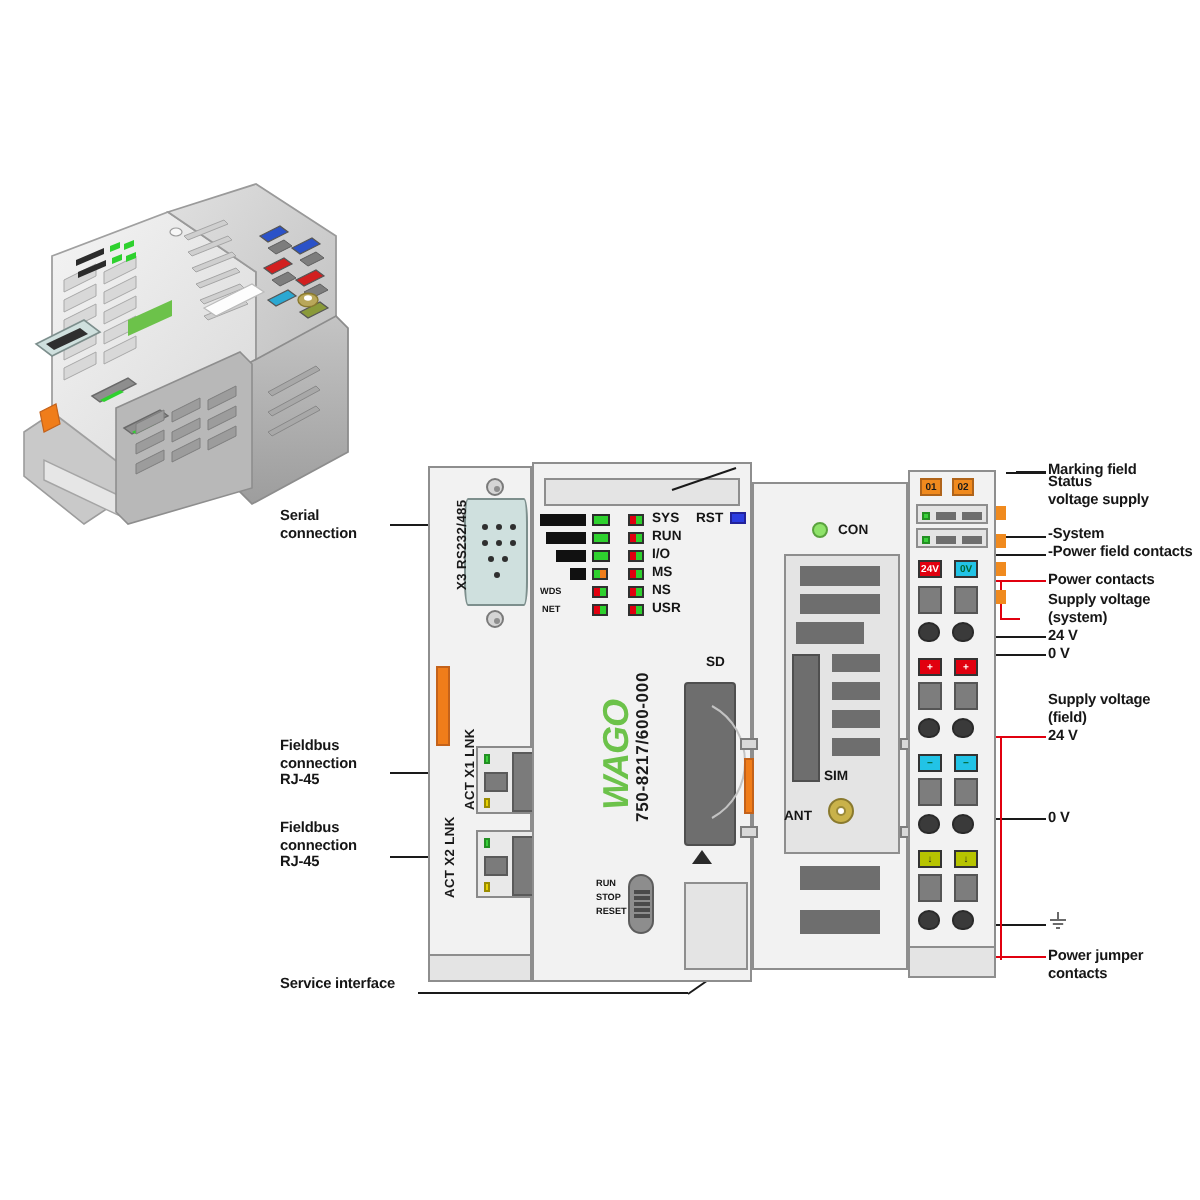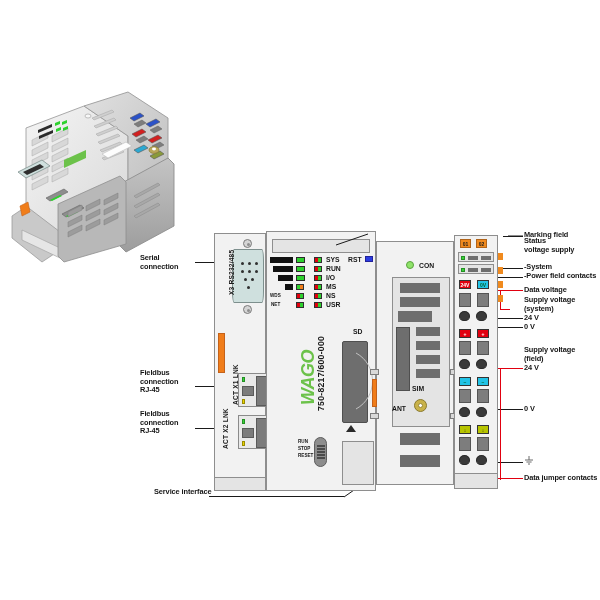--- a/index.html
+++ b/index.html
@@ -269,41 +269,41 @@
   <div class="lbl" style="left:140px; top:369px; width:58px;">Fieldbus
 connection
 RJ-45</div>
   <div class="leader" style="left:195px; top:386px; width:78px;"></div>
 
   <div class="lbl" style="left:140px; top:410px; width:58px;">Fieldbus
 connection
 RJ-45</div>
   <div class="leader" style="left:195px; top:428px; width:78px;"></div>
 
-  <div class="lbl" style="left:154px; top:488px; width:80px;">Service interface</div>
+  <div class="lbl" style="left:140px; top:488px; width:80px;">Service interface</div>
   <div class="leader" style="left:209px; top:496px; width:135px;"></div>
   <svg class="abs" style="left:340px; top:470px;" width="44" height="30">
     <line x1="4" y1="27" x2="40" y2="2" stroke="#1a1a1a" stroke-width="1"></line>
   </svg>
 
   <div class="lbl" style="left:524px; top:231px;">Marking field</div>
   <div class="lbl" style="left:524px; top:237px; width:74px;">Status
 voltage supply</div>
   <div class="lbl" style="left:524px; top:263px;">-System</div>
   <div class="lbl" style="left:524px; top:272px;">-Power field contacts</div>
-  <div class="lbl" style="left:524px; top:286px;">Data voltage</div>
+  <div class="lbl" style="left:524px; top:286px;">Power contacts</div>
   <div class="lbl" style="left:524px; top:296px; width:74px;">Supply voltage
 (system)</div>
   <div class="lbl" style="left:524px; top:314px;">24 V</div>
   <div class="lbl" style="left:524px; top:323px;">0 V</div>
   <div class="lbl" style="left:524px; top:346px; width:74px;">Supply voltage
 (field)</div>
   <div class="lbl" style="left:524px; top:364px;">24 V</div>
   <div class="lbl" style="left:524px; top:405px;">0 V</div>
-  <div class="lbl" style="left:524px; top:474px;">Data jumper contacts</div>
+  <div class="lbl" style="left:524px; top:474px;">Power jumper contacts</div>
 
   <svg class="abs" style="left:490px; top:228px;" width="36" height="20">
     <line x1="33" y1="8" x2="18" y2="8" stroke="#1a1a1a" stroke-width="1"></line>
   </svg>
   <div class="leader" style="left:503px; top:236px; width:20px;"></div>
   <div class="leader" style="left:493px; top:268px; width:30px;"></div>
   <div class="leader" style="left:493px; top:277px; width:30px;"></div>
   <div class="leader-red" style="left:493px; top:290px; width:30px;"></div>
   <div class="leader" style="left:493px; top:318px; width:30px;"></div>
   <div class="leader" style="left:493px; top:327px; width:30px;"></div>

